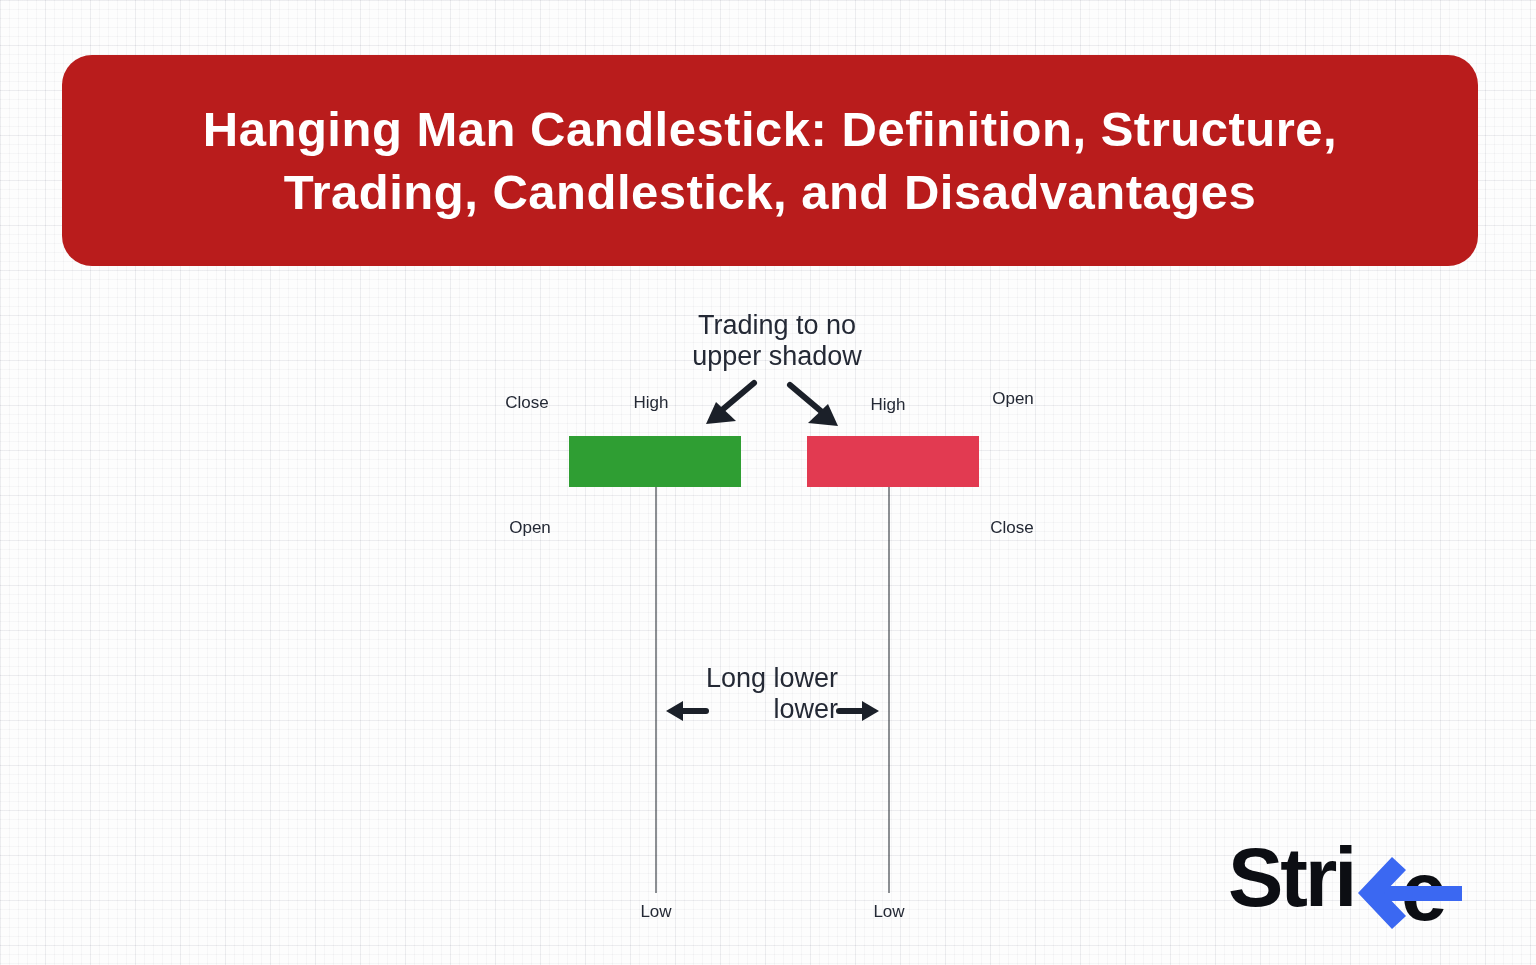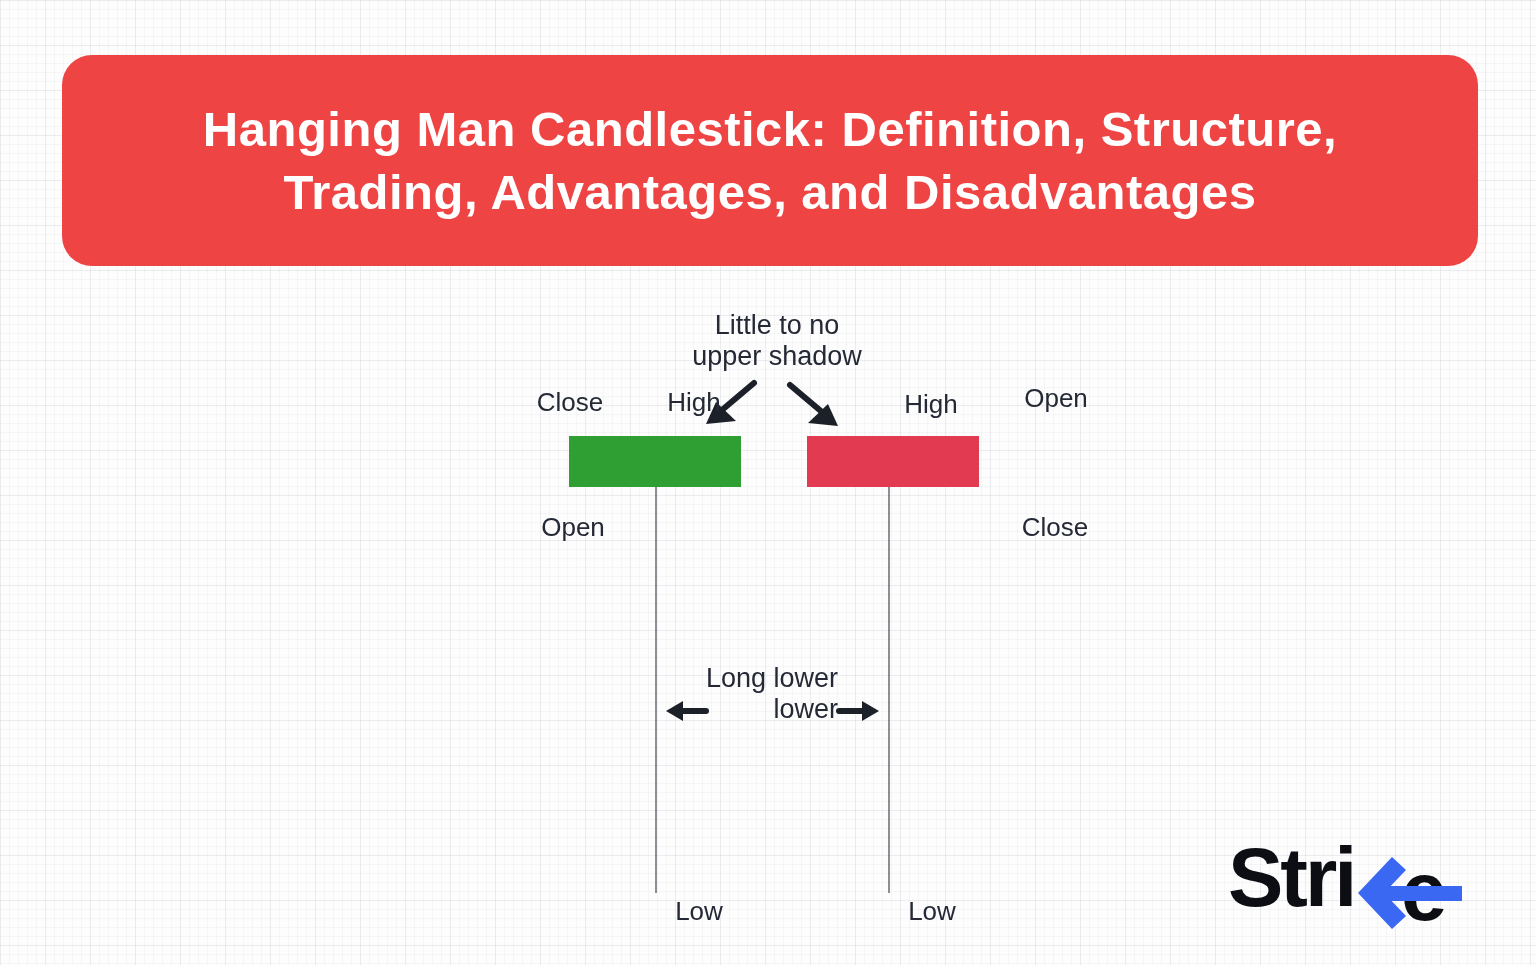--- a/index.html
+++ b/index.html
@@ -17,21 +17,21 @@
   .banner{
     position:absolute;left:62px;top:55px;width:1416px;height:211px;
     border-radius:30px;display:flex;align-items:center;justify-content:center;
   }
   .banner .title{
     text-align:center;font-weight:800;font-size:49px;line-height:63px;
     letter-spacing:.5px;
   }
   .lbl{
     position:absolute;transform:translateX(-50%);
-    font-size:26px;line-height:27px;color:#242935;white-space:nowrap;margin-left:43px;
+    font-size:17px;line-height:27px;color:#242935;white-space:nowrap;
   }
   .note{
     position:absolute;transform:translateX(-50%);
     font-size:27px;line-height:31px;color:#242935;text-align:center;white-space:nowrap;
   }
   .candle-body{position:absolute;height:51px;width:172px;}
   .candle-body.green{left:569px;top:436px;}
   .candle-body.red{left:807px;top:436px;}
   svg.overlay{position:absolute;left:0;top:0;pointer-events:none;}
   svg.overlay line{fill:none;stroke-linecap:butt;}
@@ -43,24 +43,24 @@
   }
   .logo .word{
     font-weight:800;font-size:83px;line-height:84px;letter-spacing:-3px;
   }
   .logo svg{display:block;margin-left:2px;margin-top:17px;}
   .logo svg text{font-family:"Liberation Sans",sans-serif;font-weight:800;font-size:83px;letter-spacing:-3px;}
 </style>
 </head>
 <body>
 
-<div class="banner" style="background-color: #ef4444;">
+<div class="banner" style="background-color: #b91c1c;">
   <div class="title" style="color: rgb(255, 255, 255);">
     <div>Hanging Man Candlestick: Definition, Structure,</div>
-    <div>Trading, Advantages, and Disadvantages</div>
+    <div>Trading, Candlestick, and Disadvantages</div>
   </div>
 </div>
 
 <svg class="overlay" width="1536" height="965" viewBox="0 0 1536 965">
   <g style="stroke: rgb(27, 32, 41);">
     <line x1="656" y1="470" x2="656" y2="893"></line>
     <line x1="889" y1="470" x2="889" y2="893"></line>
   </g>
   <g style="stroke: rgb(27, 32, 41);">
     <line class="shaft" x1="754" y1="383" x2="722" y2="410"></line>
@@ -73,21 +73,21 @@
     <polygon points="838,426 828,404 808,423"></polygon>
     <polygon points="666,711 683,701 683,721"></polygon>
     <polygon points="879,711 862,701 862,721"></polygon>
   </g>
 </svg>
 
 <div class="candle-body green" style="background-color: rgb(47, 158, 51);"></div>
 <div class="candle-body red" style="background-color: rgb(226, 58, 81);"></div>
 
 <div class="note" style="left:777px;top:310px;">
-  <div>Little to no</div>
+  <div>Trading to no</div>
   <div>upper shadow</div>
 </div>
 <div class="note" style="left:772px;top:663px;text-align:right;">
   <div>Long lower</div>
   <div>lower</div>
 </div>
 
 <span class="lbl" style="left:527px;top:389px;">Close</span>
 <span class="lbl" style="left:651px;top:389px;">High</span>
 <span class="lbl" style="left:530px;top:514px;">Open</span>

